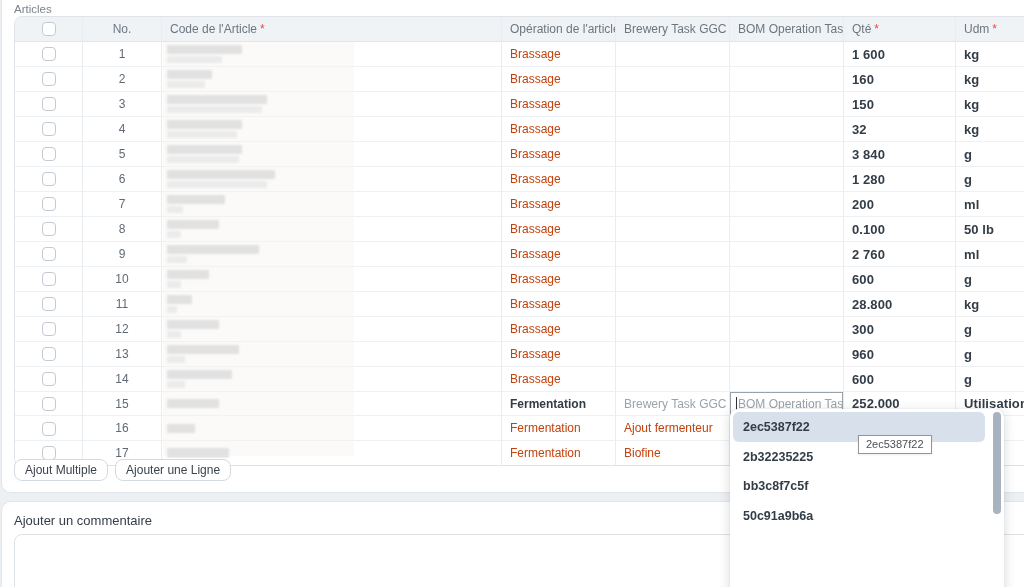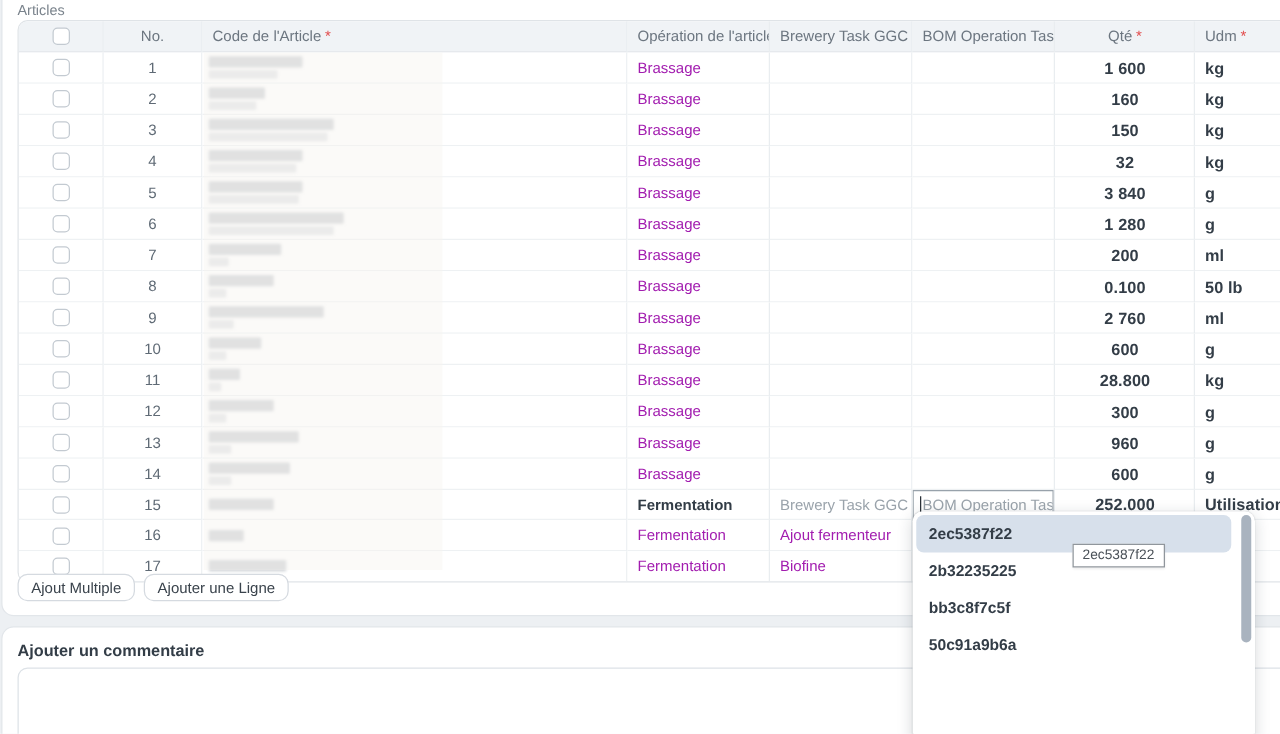--- a/index.html
+++ b/index.html
@@ -15,46 +15,46 @@
   #table-wrap{position:absolute;left:14px;top:16px;width:1021px;border:1px solid var(--table-border,#dfe3e7);
     border-radius:8px;overflow:hidden;background:#fff;z-index:2;}
   table{border-collapse:separate;border-spacing:0;table-layout:fixed;width:100%;font-size:12px;color:var(--text-secondary,#5f6a75);}
   col.c-check{width:68px}col.c-no{width:79px}col.c-code{width:340px}col.c-operation{width:114px}
   col.c-brewery{width:114px}col.c-bom{width:114px}col.c-qty{width:112px}col.c-udm{width:80px}
   th{background:var(--header-bg,#f0f3f6);height:25px;font-weight:400;color:#6c7680;text-align:left;
     padding:0 8px;border-bottom:1px solid #e2e6ea;border-right:1px solid #e9edf0;white-space:nowrap;overflow:hidden;}
   th:last-child{border-right:none}
   th.h-check,td.cell-check{text-align:center;padding:0}
   th.h-no,td.cell-no{text-align:center}
-  th.h-qty,td.cell-qty{text-align:center;padding-right:7px}
+  th.h-qty,td.cell-qty{text-align:left;padding-right:7px}
   td{height:24.4px;border-bottom:1px solid var(--row-line,#eef1f3);border-right:1px solid var(--col-line,#e9edf0);
     padding:0 8px;overflow:hidden;white-space:nowrap;vertical-align:middle;background:#fff;}
   td:last-child{border-right:none}
   tr:last-child td{border-bottom:none}
   td.cell-code{padding-left:5px}
   .req{color:var(--required-asterisk,#e24c4c);margin-left:3px}
   .cb{display:inline-block;width:14px;height:14px;border:1px solid #c3cad1;border-radius:4px;background:#fff;vertical-align:middle;}
   .blur-wrap{display:flex;flex-direction:column;justify-content:center;gap:2px;height:100%;padding:3px 0;}
   .bl1{height:9px;background:#cfd2d6;border-radius:1px;filter:blur(1.2px)}
   .bl2{height:7px;background:#e2e4e7;border-radius:1px;filter:blur(1.2px)}
-  .op{color:#a21caf}
+  .op{color:#c2410c}
   .op.strong{color:#323c46;font-weight:700}
   .ph{color:var(--text-muted,#9aa3ab)}
   .num{color:#333d47;font-weight:700;font-size:13px;letter-spacing:.1px}
   td.cell-bom{position:relative}
   .bom-box{position:absolute;inset:0;border:1px solid var(--focus-border,#98a2ab);background:#fff;
     display:flex;align-items:center;padding:0 5px;overflow:hidden;}
   .caret{width:1px;height:13px;background:#2a3138;margin-right:1px;flex:none}
   .bom-ph{color:#9aa3ab;font-size:12px;white-space:nowrap}
 
   #grid-buttons{position:absolute;left:14px;top:459px;display:flex;gap:7px;z-index:3;}
   .btn{height:22px;padding:0 10px;font-size:12px;color:#3a434c;background:#fff;border:1px solid #d5dae0;
     border-radius:8px;display:flex;align-items:center;cursor:pointer;}
 
-  #comment-label{position:absolute;left:14px;top:513px;font-size:13px;font-weight:700;color:#333d47;z-index:3;}
+  #comment-label{position:absolute;left:14px;top:513px;font-size:13px;font-weight:400;color:#333d47;z-index:3;}
   #comment-box{position:absolute;left:14px;top:534px;width:1045px;height:80px;border:1px solid #dde2e7;
     border-radius:8px;background:#fff;z-index:3;resize:none;outline:none;font-family:inherit;font-size:12px;padding:6px 8px;}
 
   #blur-tint{position:absolute;left:163px;top:42px;width:191px;height:414px;background:rgba(247,243,239,.45);
     z-index:4;pointer-events:none;}
 
   #dropdown{position:absolute;left:730px;top:409px;width:274px;height:206px;background:#fff;border-radius:8px;
     box-shadow:0 3px 12px rgba(25,39,52,.18),0 0 1px rgba(25,39,52,.2);padding:3px;z-index:10;}
   #dropdown ul{list-style:none}
   #dropdown li{height:29.8px;display:flex;align-items:center;padding:0 10px;margin-right:16px;

